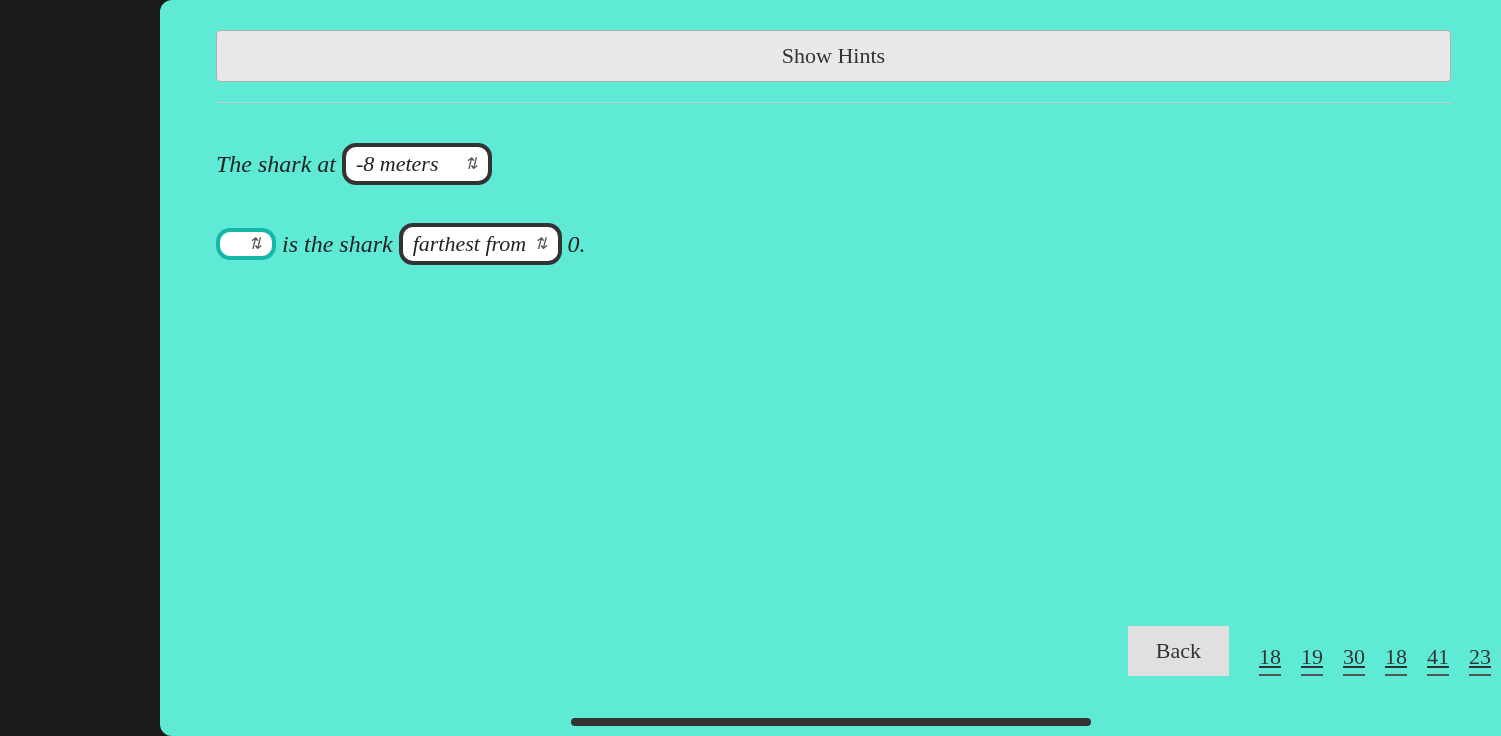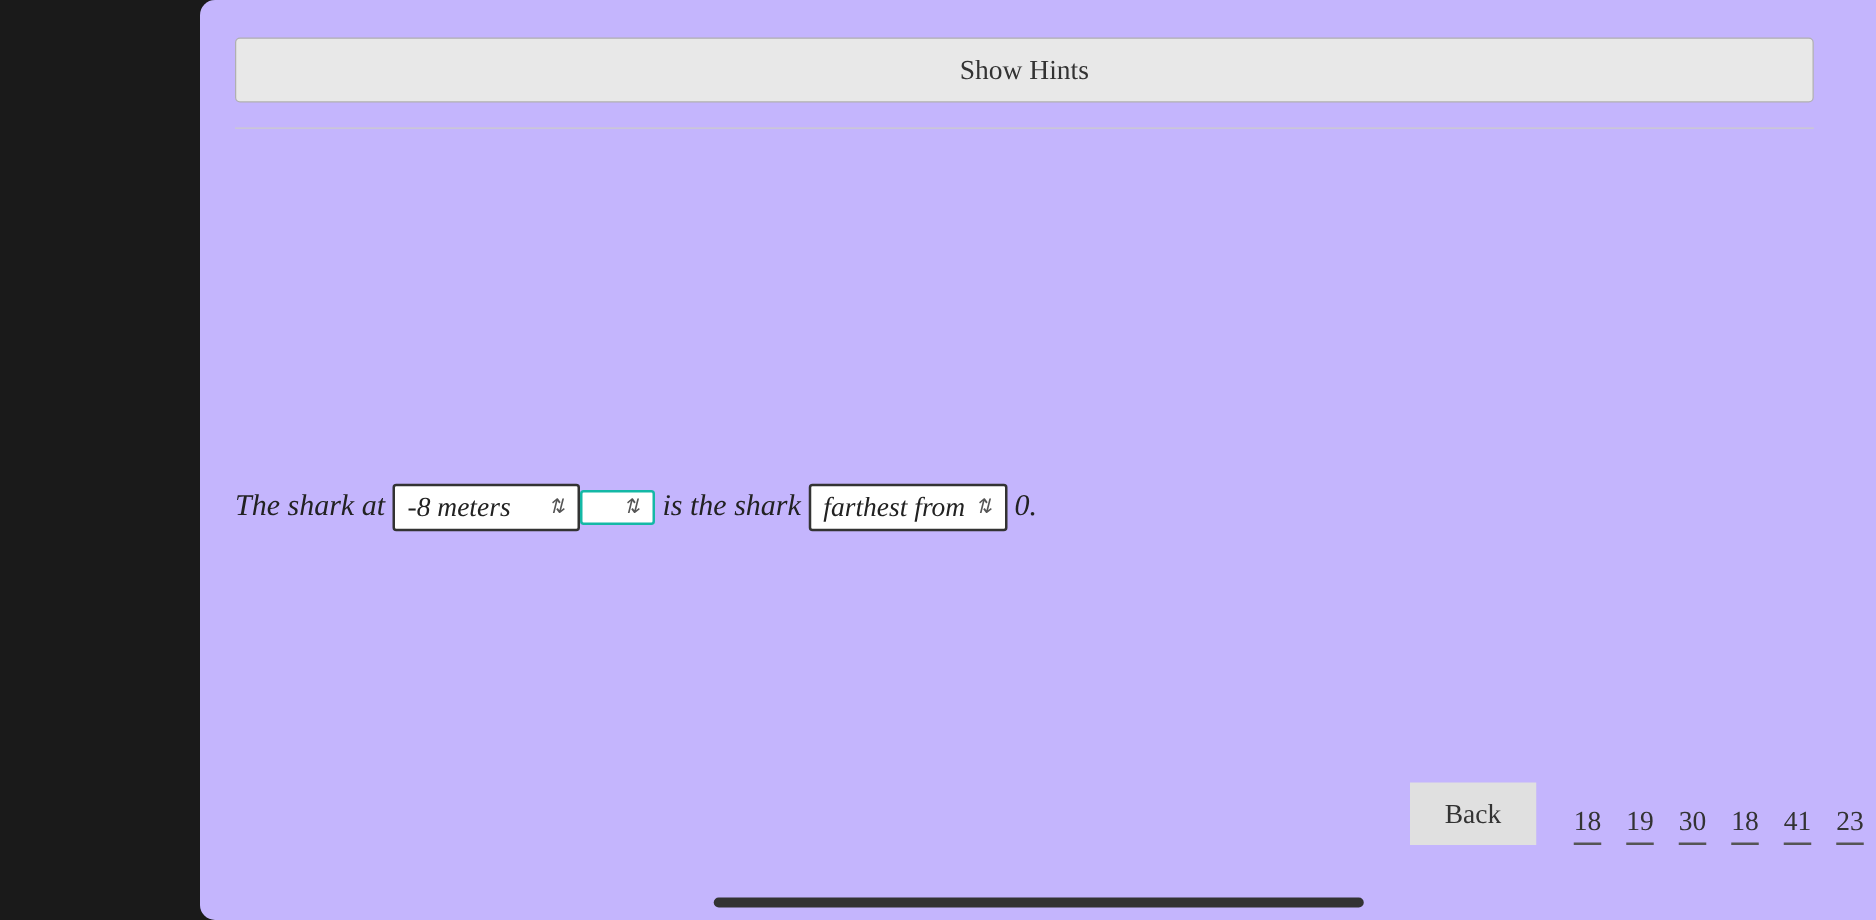--- a/index.html
+++ b/index.html
@@ -15,24 +15,24 @@
     }
 
     .left-panel {
       width: 160px;
       background: #1a1a1a;
       flex-shrink: 0;
     }
 
     .main-content {
       flex: 1;
-      background: #c4b5fd;
+      background: #5eead4;
       border-radius: 12px 0 0 12px;
       position: relative;
-      padding: 30px 50px 30px 28px;
+      padding: 30px 50px 30px 56px;
       display: flex;
       flex-direction: column;
     }
 
     .show-hints-btn {
       display: inline-block;
       border: 1.5px solid #b0b0b0;
       background: #e8e8e8;
       padding: 12px 28px;
       font-size: 22px;
@@ -56,24 +56,24 @@
       display: flex;
       align-items: center;
       flex-wrap: wrap;
       gap: 6px;
       font-style: italic;
     }
 
     .select-box {
       display: inline-flex;
       align-items: center;
-      border: 2px solid #14b8a6;
+      border: 4px solid #14b8a6;
       background: white;
       padding: 4px 10px;
-      border-radius: 3px;
+      border-radius: 14px;
       font-size: 22px;
       font-style: italic;
       color: #222;
       cursor: pointer;
       gap: 8px;
       min-width: 60px;
       justify-content: space-between;
     }
 
     .select-box.filled {
@@ -124,20 +124,21 @@
       align-items: center;
       font-size: 22px;
       color: #333;
       font-family: Georgia, serif;
       padding: 0 10px;
       cursor: pointer;
     }
 
     .page-num .num-label {
       margin-bottom: 4px;
+      text-decoration: underline;
     }
 
     .page-num .underline {
       width: 100%;
       border-bottom: 2.5px solid #555;
     }
 
     .scrollbar-area {
       position: absolute;
       bottom: 10px;
@@ -145,20 +146,21 @@
       transform: translateX(-50%);
       width: 520px;
       height: 8px;
       background: #333;
       border-radius: 4px;
     }
 
     .content-area {
       flex: 1;
       display: flex;
+      flex-direction: column;
     }
   </style>
 </head>
 <body>
 
 <div class="left-panel"></div>
 
 <div class="main-content">
 
   <button class="show-hints-btn">Show Hints</button>

